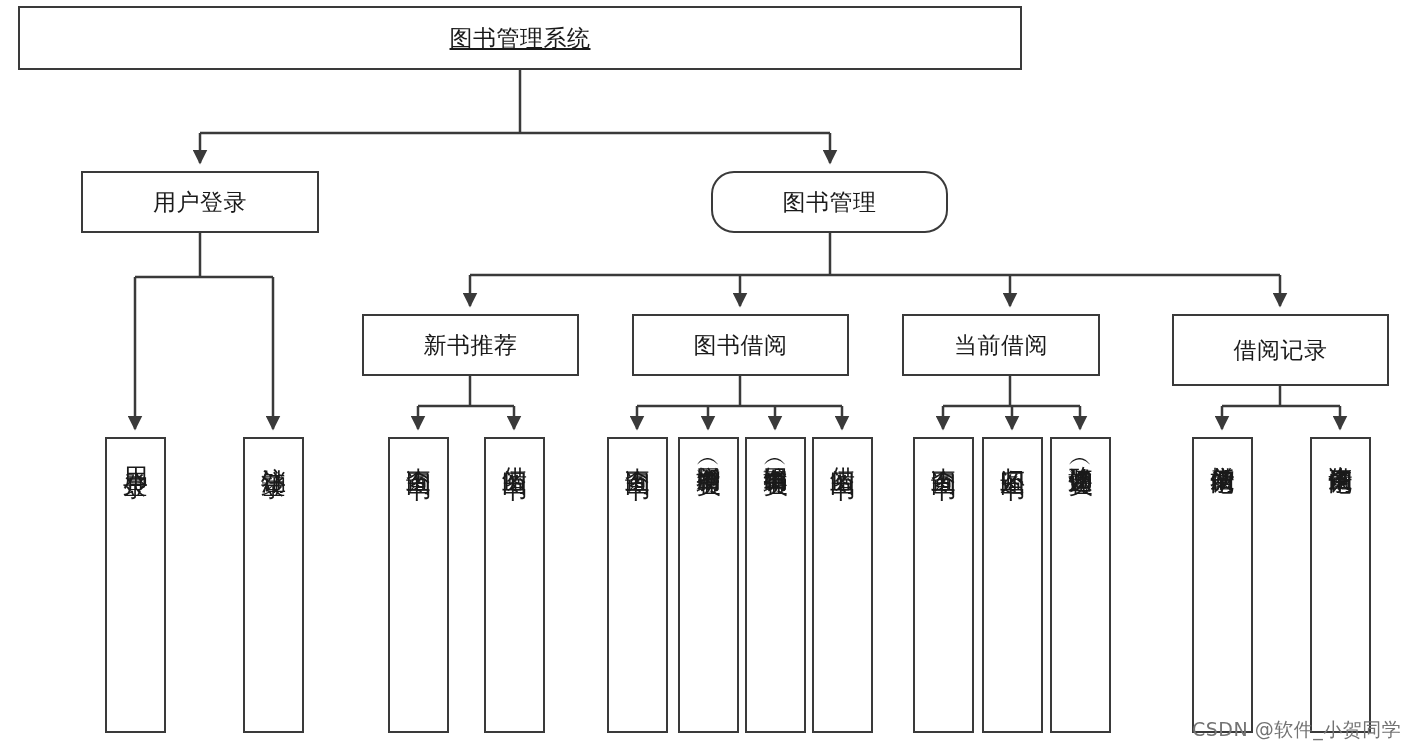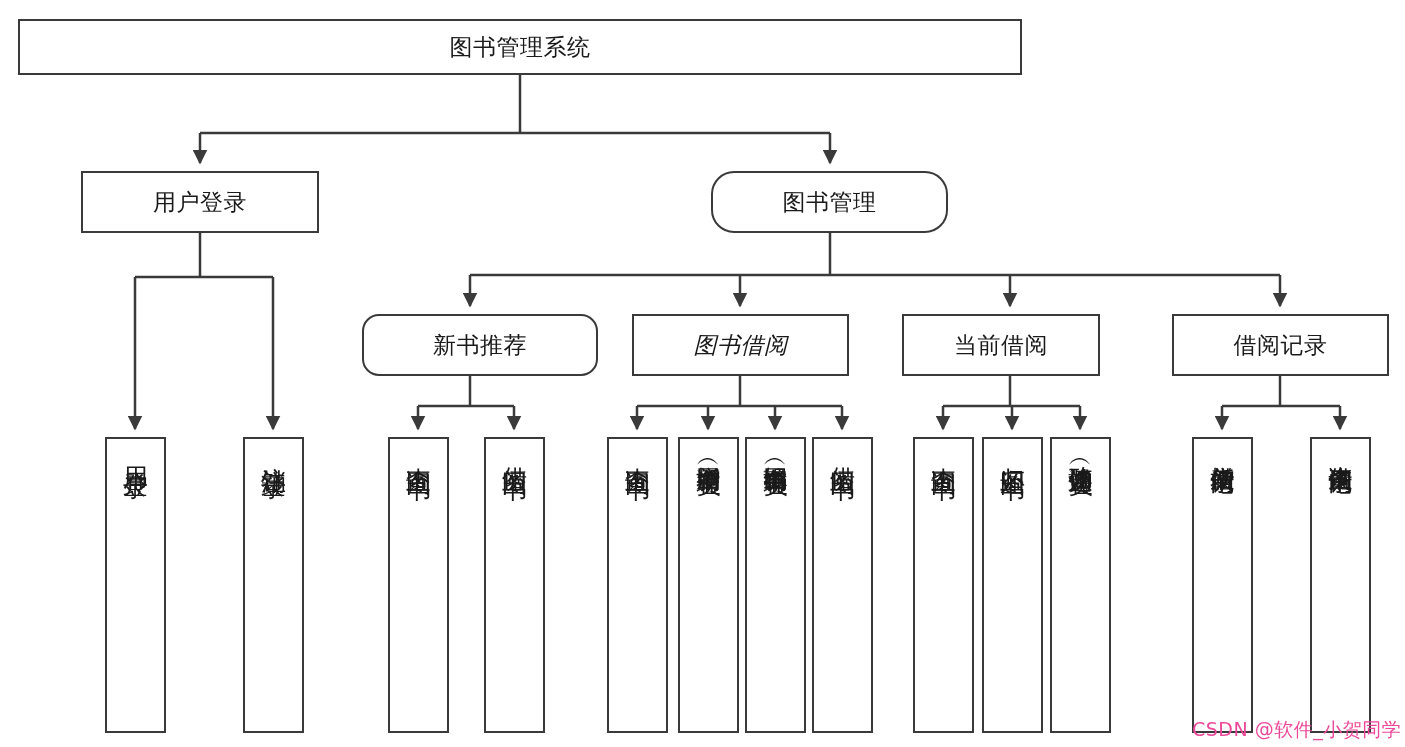--- a/index.html
+++ b/index.html
@@ -56,21 +56,21 @@
     letter-spacing: 3px;
     line-height: 1.0;
     white-space: nowrap;
   }
   .node.vert.narrow .node-label {
     font-size: 24px;
     letter-spacing: 1px;
   }
   .watermark {
     position: absolute;
-    color: #ec4899;
+    color: #737373;
     font-size: 19px;
     white-space: nowrap;
     letter-spacing: 0.5px;
     pointer-events: none;
   }
 </style>
 </head>
 <body>
 
 <div id="canvas">
@@ -118,41 +118,41 @@
       <path d="M 1012 406 L 1012 429" marker-end="url(#arrow)"></path>
       <path d="M 1080 406 L 1080 429" marker-end="url(#arrow)"></path>
 
       <path d="M 1280 376 L 1280 406"></path>
       <path d="M 1222 406 L 1340 406"></path>
       <path d="M 1222 406 L 1222 429" marker-end="url(#arrow)"></path>
       <path d="M 1340 406 L 1340 429" marker-end="url(#arrow)"></path>
     </g>
   </svg>
 
-  <div class="node horiz" id="node-root" style="left: 18px; top: 19px; width: 1004px; height: 56px;">
+  <div class="node horiz" id="node-root" style="left: 18px; top: 6px; width: 1004px; height: 64px; text-decoration: underline;">
     <span class="node-label">图书管理系统</span>
   </div>
 
   <div class="node horiz" id="node-l2-0" style="left: 81px; top: 171px; width: 238px; height: 62px;">
     <span class="node-label">用户登录</span>
   </div>
   <div class="node horiz" id="node-l2-1" style="left: 711px; top: 171px; width: 237px; height: 62px; border-radius: 23px;">
     <span class="node-label">图书管理</span>
   </div>
 
-  <div class="node horiz" id="node-l3-0" style="left: 362px; top: 314px; width: 236px; height: 62px; border-radius: 17px;">
+  <div class="node horiz" id="node-l3-0" style="left: 362px; top: 314px; width: 217px; height: 62px;">
     <span class="node-label">新书推荐</span>
   </div>
-  <div class="node horiz" id="node-l3-1" style="left: 632px; top: 314px; width: 217px; height: 62px; font-style: italic;">
+  <div class="node horiz" id="node-l3-1" style="left: 632px; top: 314px; width: 217px; height: 62px;">
     <span class="node-label">图书借阅</span>
   </div>
   <div class="node horiz" id="node-l3-2" style="left: 902px; top: 314px; width: 198px; height: 62px;">
     <span class="node-label">当前借阅</span>
   </div>
-  <div class="node horiz" id="node-l3-3" style="left: 1172px; top: 314px; width: 217px; height: 62px;">
+  <div class="node horiz" id="node-l3-3" style="left: 1172px; top: 314px; width: 217px; height: 72px;">
     <span class="node-label">借阅记录</span>
   </div>
 
   <div class="node vert" id="node-leaf-0" style="left: 105px; top: 437px; width: 61px; height: 296px;">
     <span class="node-label">用户登录</span>
   </div>
   <div class="node vert" id="node-leaf-1" style="left: 243px; top: 437px; width: 61px; height: 296px;">
     <span class="node-label">注销登录</span>
   </div>
   <div class="node vert" id="node-leaf-2" style="left: 388px; top: 437px; width: 61px; height: 296px;">

